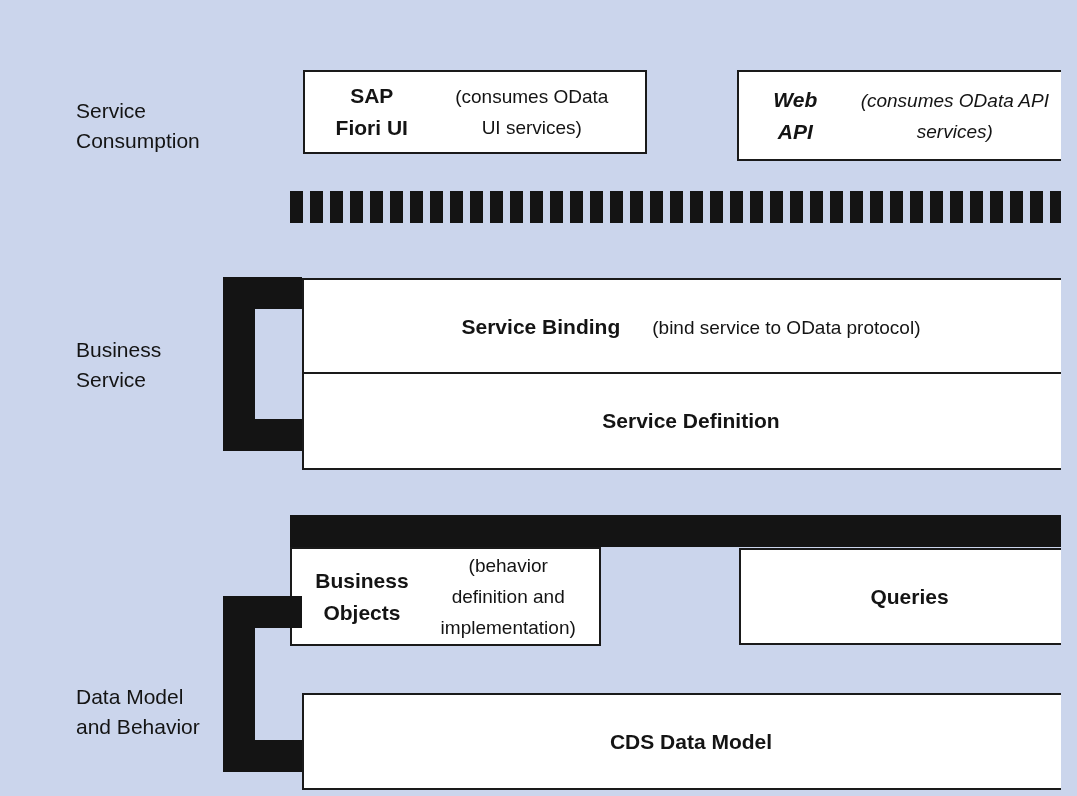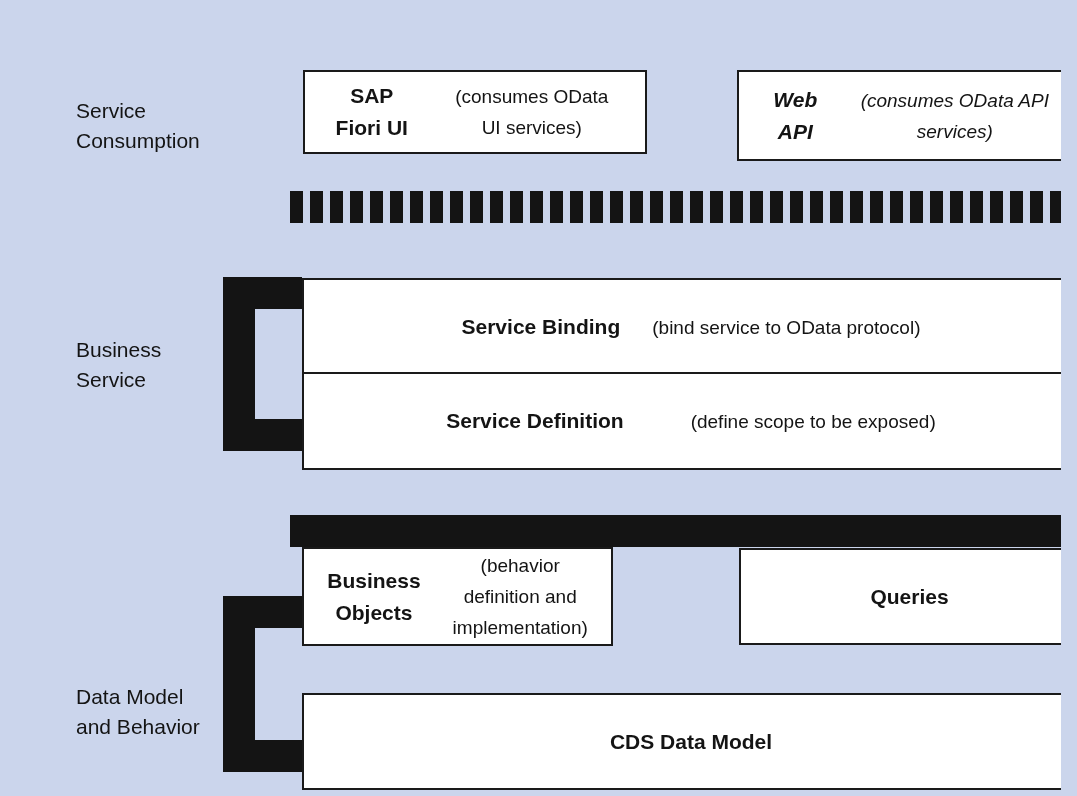--- a/index.html
+++ b/index.html
@@ -52,21 +52,21 @@
     font-weight: 400;
     font-size: 19px;
     line-height: 31px;
     display: block;
   }
 
   #box-sap-fiori-ui       { left: 271px; top: 38px;  width: 344px; height: 84px; }
   #box-web-api            { left: 705px; top: 38px;  width: 343px; height: 91px; font-style: italic; }
   #box-service-binding    { left: 270px; top: 198px; width: 778px; height: 98px; margin-top: 48px; }
   #box-service-definition { left: 270px; top: 340px; width: 778px; height: 98px; gap: 35px; }
-  #box-business-objects   { left: 270px; top: 515px; width: 311px; height: 99px; }
+  #box-business-objects   { left: 258px; top: 515px; width: 311px; height: 99px; }
   #box-queries            { left: 707px; top: 516px; width: 341px; height: 97px; }
   #box-cds-data-model     { left: 270px; top: 661px; width: 778px; height: 97px; text-align: center; }
 
   .sep { position: absolute; left: 258px; width: 790px; }
   #dashed-separator {
     top: 159px;
     height: 4px;
     background: repeating-linear-gradient(90deg, var(--line) 0px, var(--line) 13px, transparent 13px, transparent 20px);
   }
   #solid-separator {
@@ -107,21 +107,20 @@
   </div>
 
   <div class="sep" id="dashed-separator"></div>
 
   <div class="dbox" id="box-service-binding">
     <span class="title">Service Binding</span>
     <span class="subtitle">(bind service to OData protocol)</span>
   </div>
   <div class="dbox" id="box-service-definition">
     <span class="title">Service Definition</span>
-    <span class="subtitle">(define scope to be exposed)</span>
   </div>
 
   <div class="connector" id="bracket-bs-v"></div>
   <div class="connector" id="bracket-bs-top"></div>
   <div class="connector" id="bracket-bs-bottom"></div>
 
   <div class="sep" id="solid-separator"></div>
 
   <div class="dbox" id="box-business-objects">
     <span class="title">Business Objects</span>

